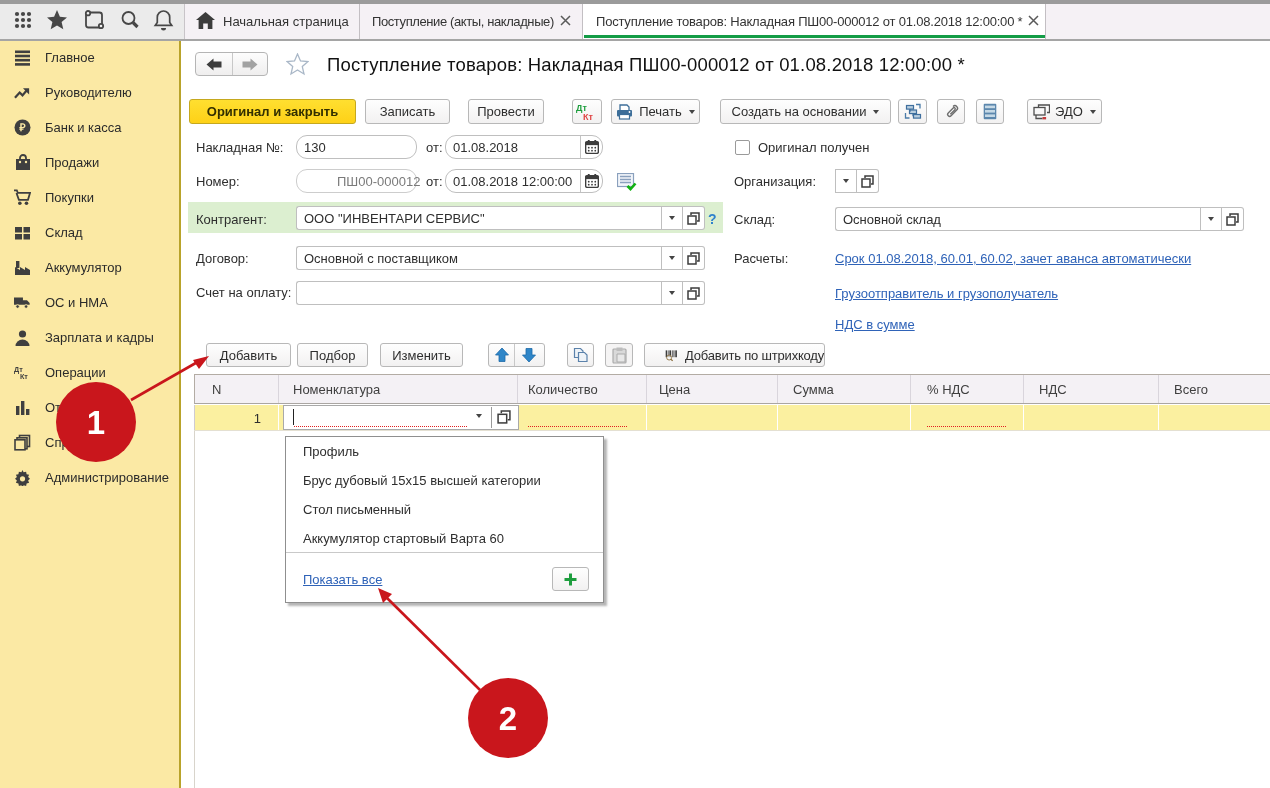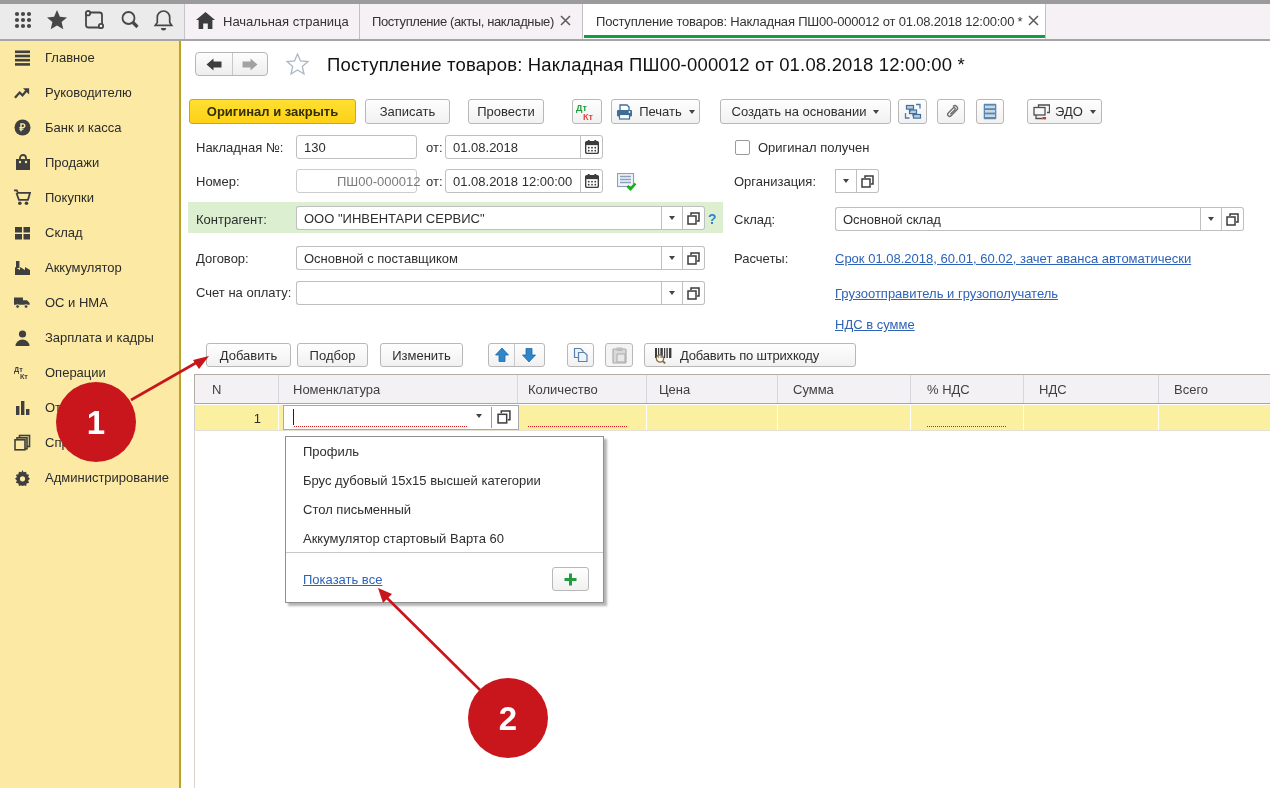--- a/index.html
+++ b/index.html
@@ -3,21 +3,21 @@
 <meta charset="utf-8">
 <style>
 * { margin:0; padding:0; box-sizing:border-box; }
 html,body { width:1270px; height:788px; overflow:hidden; background:#fff;
   font-family:"Liberation Sans", sans-serif; font-size:13px; color:#2e2e2e; }
 .abs { position:absolute; }
 .lbl { position:absolute; font-size:13px; color:#2e2e2e; white-space:nowrap; }
 .btn { position:absolute; height:25px; border:1px solid #b8b8b8; border-radius:3px;
   background:linear-gradient(#fefefe,#f2f1f1); font-size:13px; color:#2e2e2e;
   display:flex; align-items:center; justify-content:center; white-space:nowrap; }
-.in { position:absolute; height:24px; border:1px solid #bfbfbf; border-radius:3px;
+.in { position:absolute; height:24px; border:1px solid #bfbfbf; border-radius:11px;
   background:#fff; font-size:13px; color:#2e2e2e; display:flex; align-items:center;
   padding-left:7px; white-space:nowrap; }
 .link { position:absolute; font-size:13px; color:#2f63b8; text-decoration:underline; white-space:nowrap; }
 .caret { display:inline-block; width:0; height:0; border-left:3.5px solid transparent;
   border-right:3.5px solid transparent; border-top:4.5px solid #444; }
 .combo { position:absolute; display:flex; }
 .combo .cin { height:24px; border:1px solid #bfbfbf; border-right:none;
   border-radius:3px 0 0 3px; background:#fff; display:flex; align-items:center;
   padding-left:7px; white-space:nowrap; overflow:hidden; }
 .combo .carr { height:24px; width:22px; border:1px solid #bfbfbf; background:#fff;
@@ -460,21 +460,21 @@
         </g>
       </svg>
 </div>
 <div class="btn" style="left:605px;top:343px;width:28px;height:24px;background:#f5f4f4;">
 <svg width="15" height="17" viewBox="0 0 15 17">
         <rect x="1" y="2" width="13" height="14" rx="1" fill="#d9d9d9" stroke="#ababab" stroke-width="1.2"></rect>
         <rect x="4.5" y="0.5" width="6" height="3.5" fill="#bdbdbd"></rect>
         <path d="M5,7 h8 l0,8 h-8 z" fill="#e8e8e8" stroke="#ababab"></path>
       </svg>
 </div>
-<div class="btn" style="left:644px;top:343px;width:212px;height:24px;justify-content:flex-start;padding-left:9px;">
+<div class="btn" style="left:644px;top:343px;width:181px;height:24px;justify-content:flex-start;padding-left:20px;">
 <svg width="19" height="17" viewBox="0 0 19 17" style="margin-right:7px;">
 <g fill="#3c3c3c">
           <rect x="1" y="1" width="2" height="10"></rect>
           <rect x="4" y="1" width="1.2" height="10"></rect>
           <rect x="6.4" y="1" width="2.4" height="10"></rect>
           <rect x="10" y="1" width="1.2" height="10"></rect>
           <rect x="12.4" y="1" width="1.4" height="10"></rect>
           <rect x="15" y="1" width="2.4" height="10"></rect>
         </g>
 <circle cx="6" cy="11.5" r="3.6" fill="rgba(255,255,255,0.45)" stroke="#8a6d3b" stroke-width="1.3"></circle>

